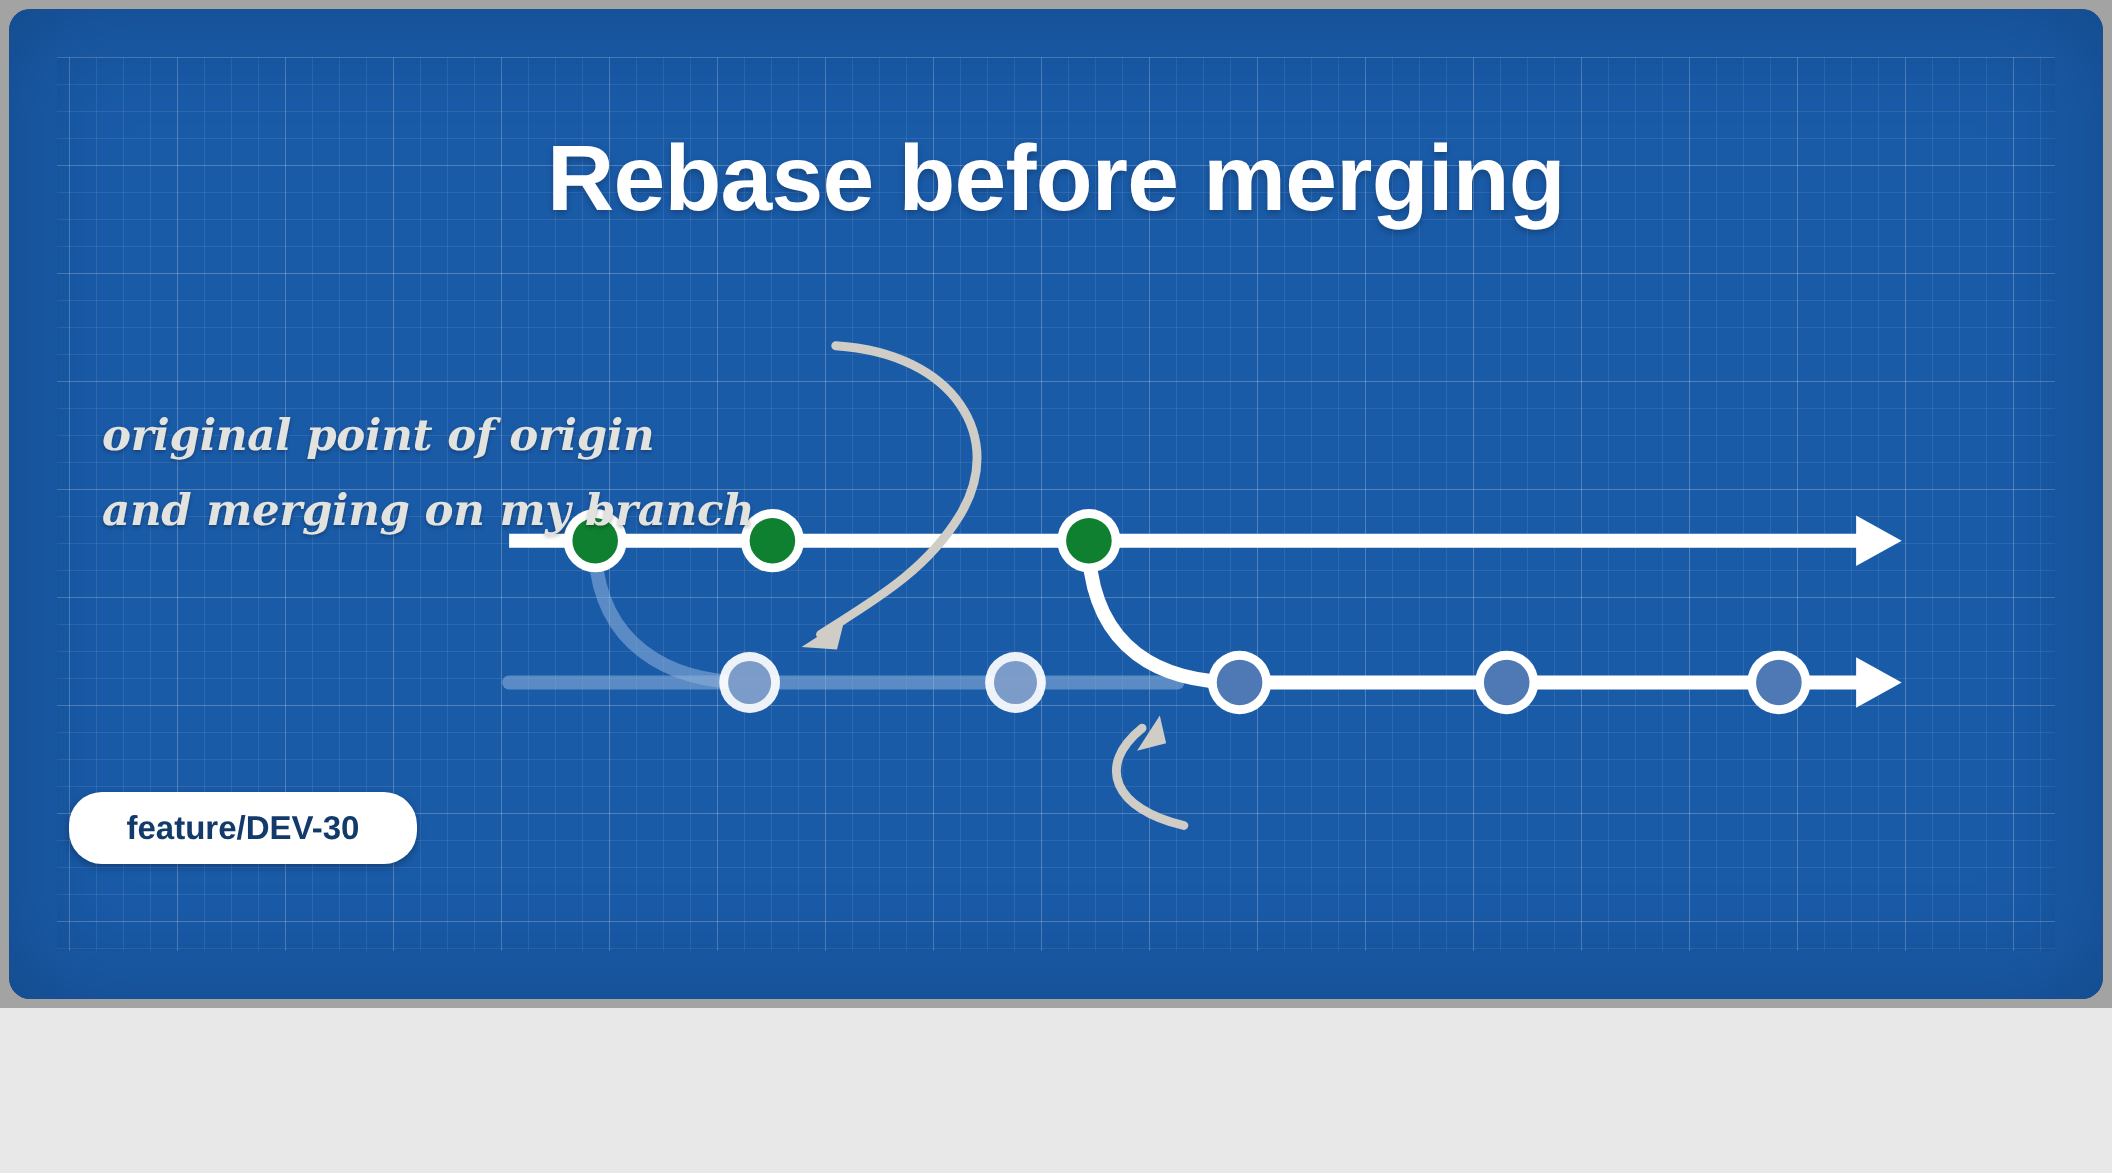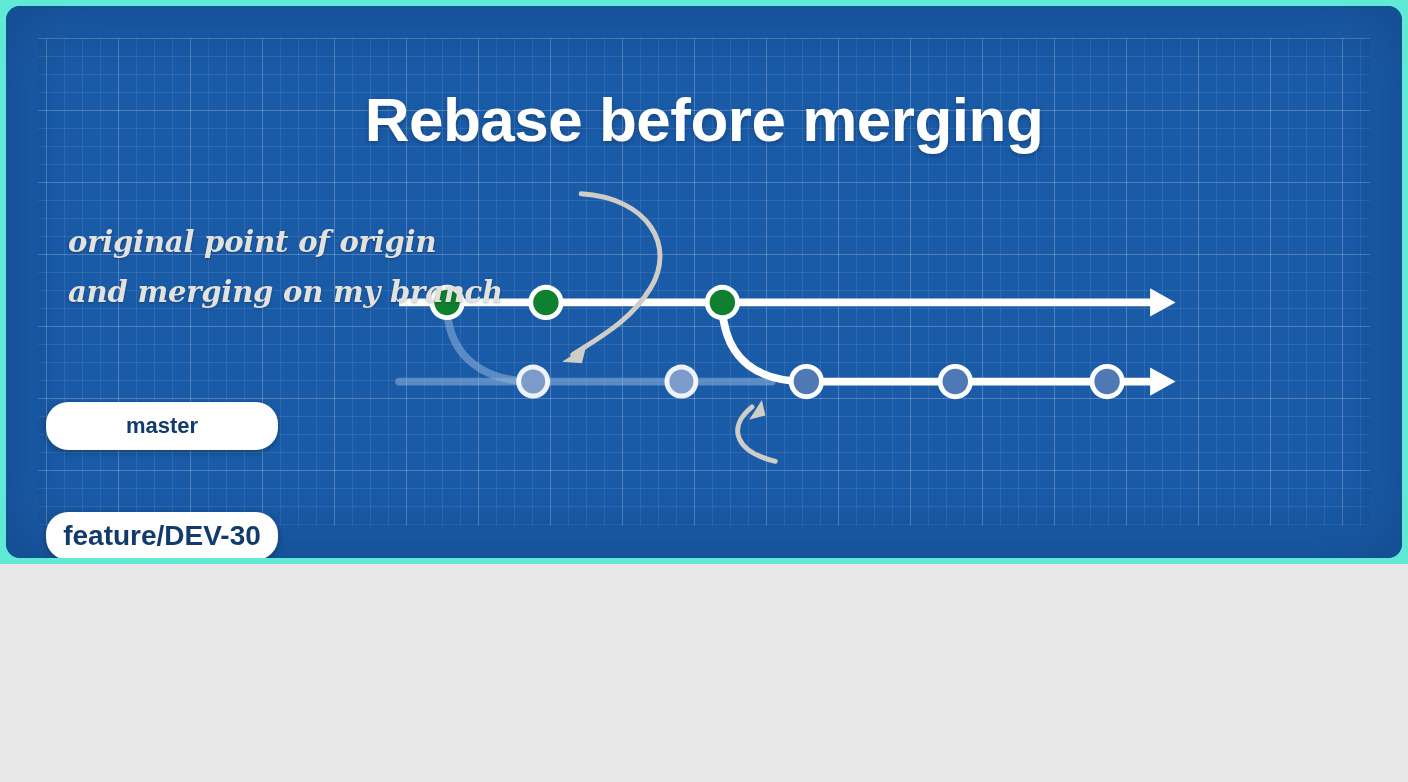--- a/index.html
+++ b/index.html
@@ -10,22 +10,22 @@
   body {
     width: 1408px;
     height: 782px;
     overflow: hidden;
     font-family: "Liberation Sans", sans-serif;
   }
 
   #page {
     position: relative;
     width: 1408px;
-    height: 564px;
-    background: #5eead4;
+    height: 672px;
+    background: #a3a3a3;
     box-sizing: border-box;
     padding: 6px;
   }
 
   
   #card {
     position: relative;
     width: 100%;
     height: 100%;
     border-radius: 14px;
@@ -94,20 +94,21 @@
     color: #e2e2de;
     font-family: "DejaVu Serif", "Liberation Serif", serif;
     font-style: italic;
     font-weight: bold;
     font-size: 29px;
     line-height: 1.72;
     letter-spacing: -0.2px;
     text-shadow: 0 1px 3px rgba(0,0,0,0.3);
     z-index: 12;
     white-space: nowrap;
+    margin-top: 48px;
   }
   #annotation-origin {
     left: 62px;
     top: 212px;
   }
   #annotation-rebase {
     left: 818px;
     top: 578px;
   }
 
@@ -127,24 +128,24 @@
   }
   #pill-master {
     left: 40px;
     top: 396px;
     width: 232px;
     height: 48px;
     font-size: 22px;
   }
   #pill-feature {
     left: 40px;
-    top: 506px;
+    top: 522px;
     width: 232px;
     height: 48px;
-    font-size: 28px;
+    font-size: 22px;
   }
 
   svg.layer {
     position: absolute;
     left: 0;
     top: 0;
     width: 100%;
     height: 100%;
     overflow: visible;
   }
@@ -218,19 +219,18 @@
           <polygon points="786,558 768,586 791,580" fill="#cfcdc6"></polygon>
         </g>
       </svg>
 
       <div class="annotation" id="annotation-origin">
         <div>original point of origin</div>
         <div>and merging on my branch</div>
       </div>
 
 
-      <div class="branch-pill" id="pill-master">master</div>
 
       <div class="branch-pill" id="pill-feature">feature/DEV-30</div>
 
     </div>
   </div>
 </div>
 
 </body></html>

